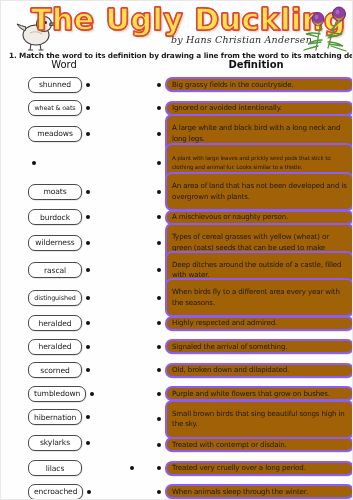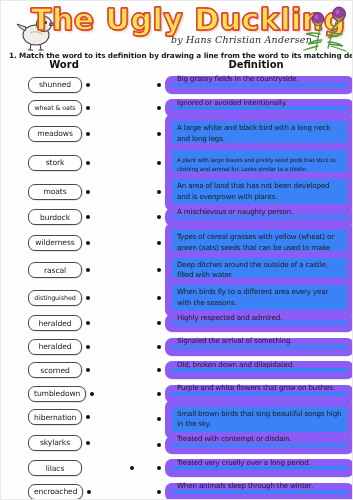--- a/index.html
+++ b/index.html
@@ -103,21 +103,21 @@
     width: 353px;
     height: 14px;
   }
   .head-word {
     position: absolute;
     left: 28px;
     width: 70px;
     text-align: center;
     font-family: "DejaVu Sans", sans-serif;
     font-size: 10px;
-    font-weight: bold;
+    font-weight: normal;
     color: #111;
   }
   .head-def {
     position: absolute;
     left: 160px;
     width: 190px;
     text-align: center;
     font-family: "DejaVu Sans", sans-serif;
     font-size: 10px;
     font-weight: bold;
@@ -189,27 +189,27 @@
   .dot-left {
     margin-right: 4px;
   }
 
   .def-row {
     position: relative;
     display: flex;
     align-items: center;
   }
   .def-box {
-    border: 7px solid #8b5cf6;
+    border: 2px solid #8b5cf6;
     border-radius: 7px;
-    background: #3b82f6;
+    background: #a16207;
     box-sizing: border-box;
     padding: 2px 4px 2px 5px;
     display: flex;
-    align-items: flex-end;
+    align-items: center;
     box-shadow: 0.5px 0.5px 0 rgba(0,0,0,0.18);
     flex: 1 1 auto;
   }
   .def-box.h1 { height: 15px; }
   .def-box.h2 { height: 39px; }
   .def-text {
     font-family: "DejaVu Sans", sans-serif;
     font-size: 7.1px;
     line-height: 10.5px;
     color: #1a1a1a;
@@ -289,23 +289,20 @@
           </div>
           <span class="dot dot-right"></span>
         </div>
         <div class="word-row" style="height: 27.5px;">
           <div class="word-box">
             <span class="word-text">meadows</span>
           </div>
           <span class="dot dot-right"></span>
         </div>
         <div class="word-row" style="height: 30.5px;">
-          <div class="word-box">
-            <span class="word-text">stork</span>
-          </div>
           <span class="dot dot-right"></span>
         </div>
         <div class="word-row" style="height: 27.5px;">
           <div class="word-box">
             <span class="word-text">moats</span>
           </div>
           <span class="dot dot-right"></span>
         </div>
         <div class="word-row" style="height: 23.5px;">
           <div class="word-box">

